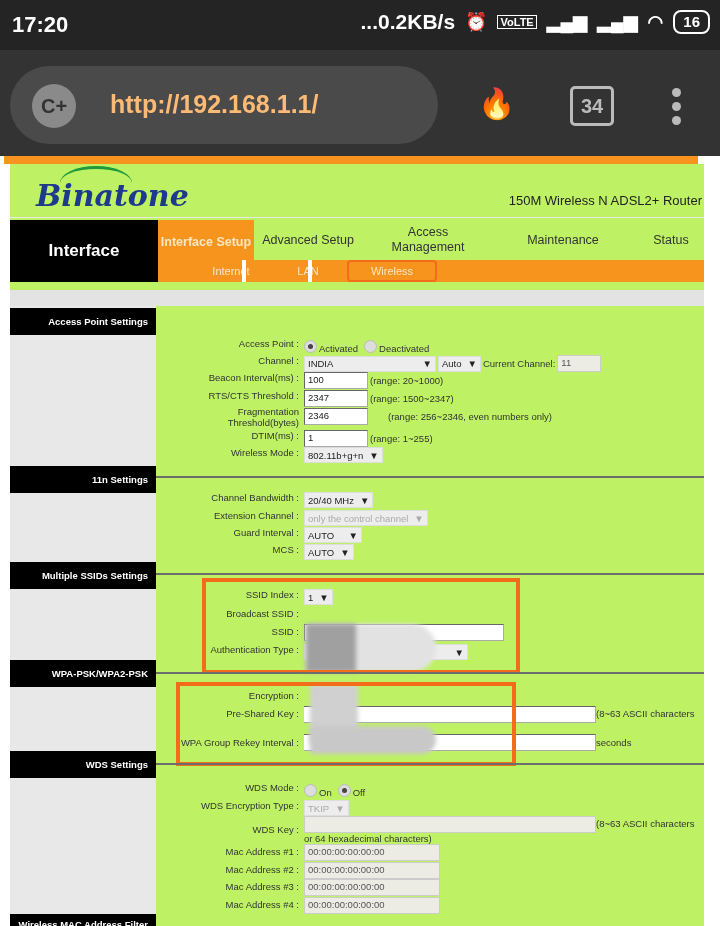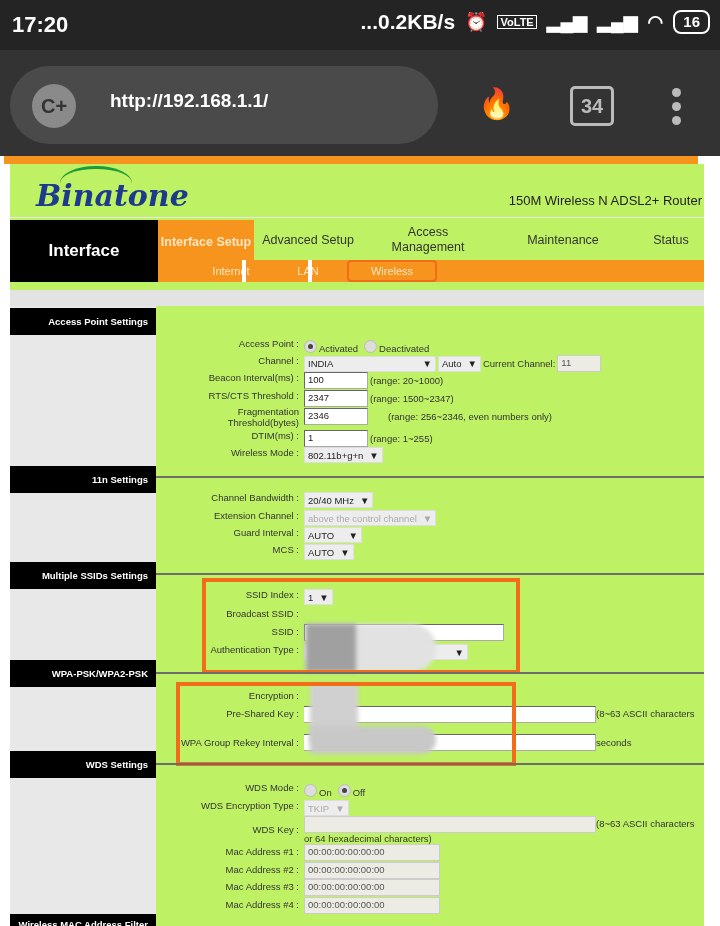--- a/index.html
+++ b/index.html
@@ -5,21 +5,21 @@
   * { box-sizing: border-box; margin: 0; padding: 0; }
   html, body { width: 720px; height: 926px; overflow: hidden; background: #fff; font-family: "Liberation Sans", sans-serif; }
   .statusbar { position: absolute; left: 0; top: 0; width: 720px; height: 50px; background: #242424; color: #fff; }
   .statusbar .time { position: absolute; left: 12px; top: 12px; font-size: 22px; font-weight: bold; }
   .statusbar .right { position: absolute; right: 10px; top: 10px; display: flex; align-items: center; gap: 10px; font-size: 21px; font-weight: bold; }
   .sb-icon { display: inline-block; font-size: 18px; }
   .battery { border: 2px solid #fff; border-radius: 8px; padding: 0 8px; font-size: 15px; height: 24px; line-height: 20px; }
   .chrome { position: absolute; left: 0; top: 50px; width: 720px; height: 106px; background: #333; }
   .urlbar { position: absolute; left: 10px; top: 16px; width: 428px; height: 78px; background: #4a4a4a; border-radius: 40px; }
   .urlbar .sec { position: absolute; left: 22px; top: 18px; width: 44px; height: 44px; border-radius: 50%; background: #8a8a8a; color: #333; font-weight: bold; font-size: 20px; line-height: 44px; text-align: center; }
-  .urlbar .url { position: absolute; left: 100px; top: 24px; color: #ffffff; font-size: 19px; font-weight: bold; }
+  .urlbar .url { position: absolute; left: 100px; top: 24px; color: #fdba74; font-size: 25px; font-weight: bold; }
   .ch-icon { position: absolute; top: 36px; color: #bbb; font-size: 30px; }
   .tabcount { position: absolute; left: 570px; top: 36px; width: 44px; height: 40px; border: 3px solid #bbb; border-radius: 5px; color: #bbb; font-size: 20px; font-weight: bold; text-align: center; line-height: 34px; }
   .kebab { position: absolute; left: 668px; top: 38px; width: 16px; display: flex; flex-direction: column; align-items: center; gap: 5px; }
   .kebab span { width: 9px; height: 9px; border-radius: 50%; background: #bbb; display: block; }
   .orange-top { position: absolute; left: 4px; top: 156px; width: 694px; height: 8px; background: #f7941d; }
   .page { position: absolute; left: 10px; top: 164px; width: 694px; height: 917px; background: #bef264; }
   .logo { position: absolute; left: 26px; top: 14px; font-family: "DejaVu Serif", serif; font-style: italic; font-weight: bold; font-size: 30px; color: #1d3a8c; }
   .logo-arc { position: absolute; left: 50px; top: 2px; width: 72px; height: 34px; border-top: 3px solid #1e9a3a; border-radius: 50% 50% 0 0; }
   .model { position: absolute; right: 2px; top: 29px; font-size: 13px; color: #222; }
   .headline { position: absolute; left: 0; top: 53px; width: 694px; border-top: 1px solid #e8e8e8; }
@@ -176,21 +176,21 @@
         <span class="select">
           <span>20/40 MHz</span>
           <span>▼</span>
         </span>
       </span>
   </div>
   <div class="row" style="top:346px;">
     <span class="lbl">Extension Channel :</span>
     <span class="val">
         <span class="select disabled">
-          <span>above the control channel</span>
+          <span>only the control channel</span>
           <span>▼</span>
         </span>
       </span>
   </div>
   <div class="row" style="top:363px;">
     <span class="lbl">Guard Interval :</span>
     <span class="val">
         <span class="select" style="width:58px;">
           <span>AUTO</span>
           <span>▼</span>

